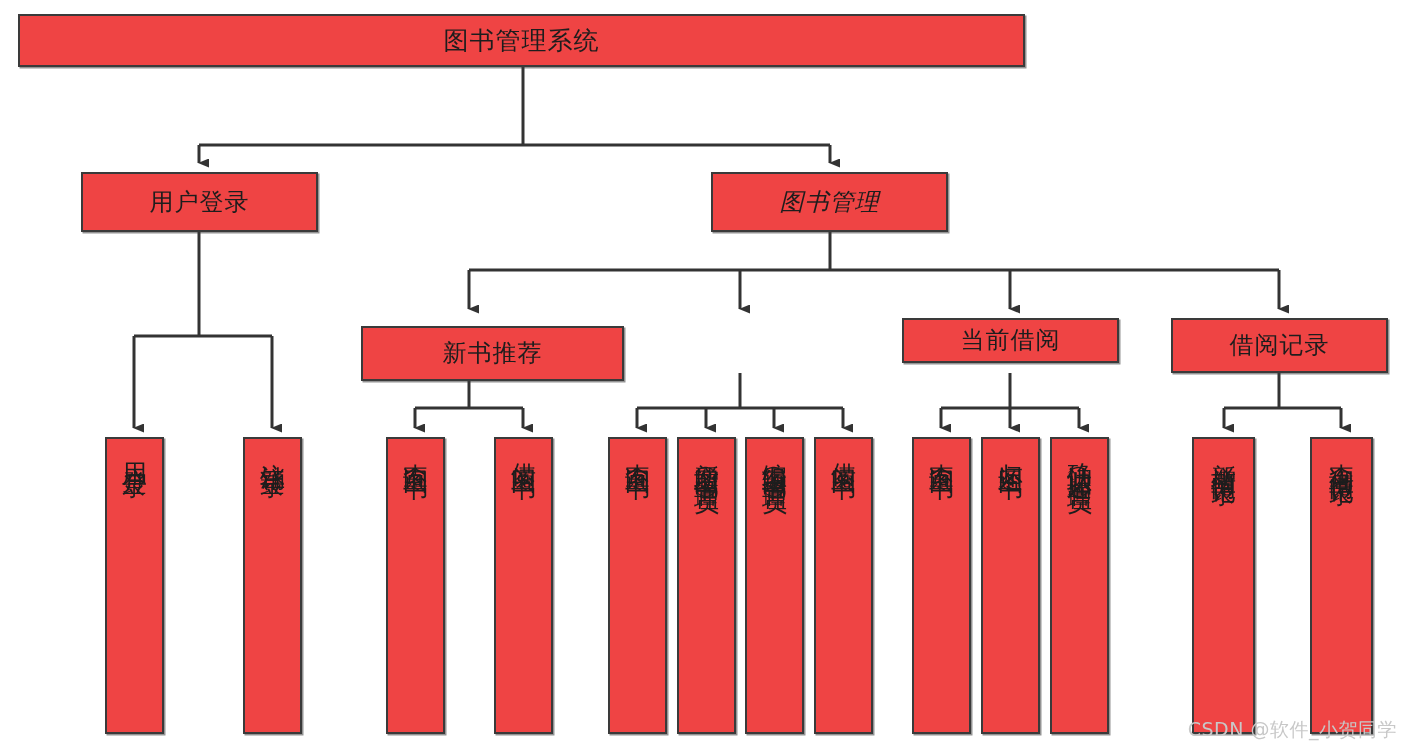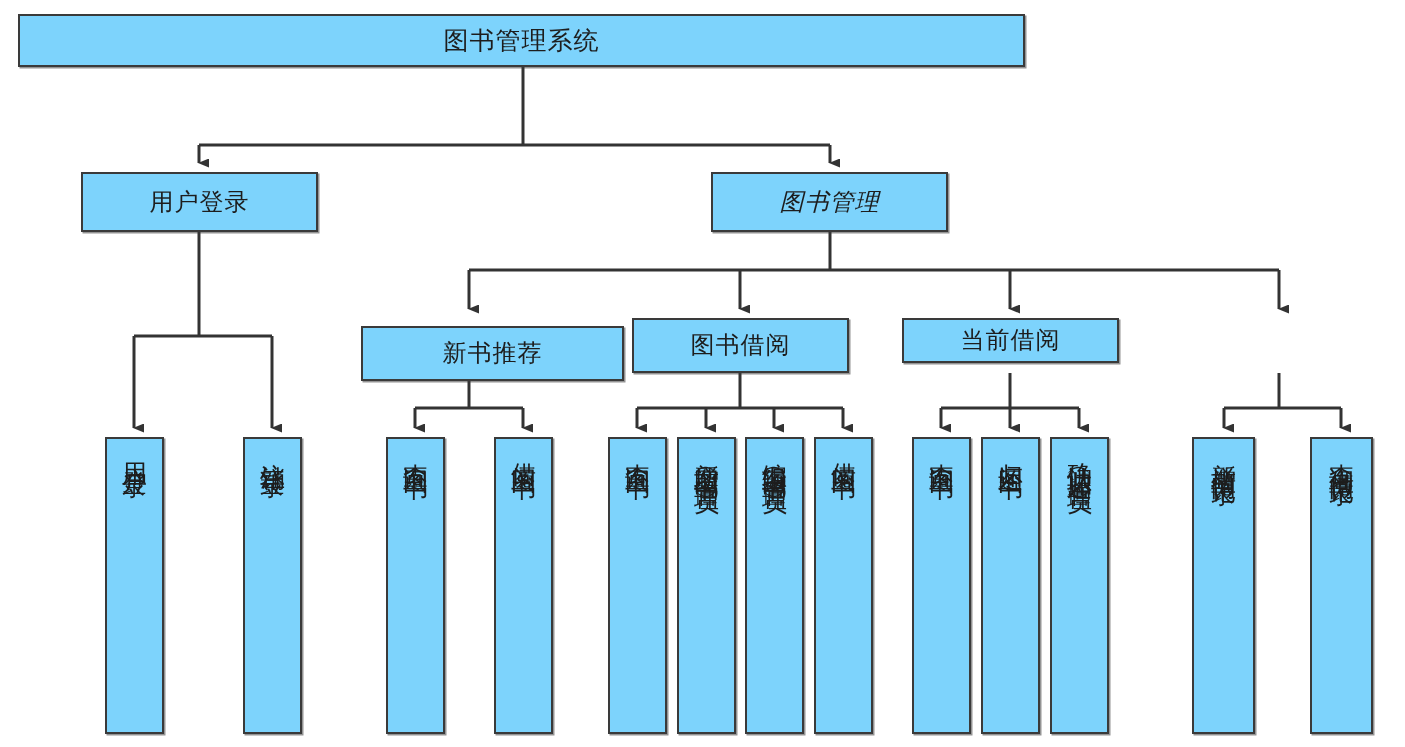--- a/index.html
+++ b/index.html
@@ -10,21 +10,21 @@
     font-family:"DejaVu Sans","Liberation Sans",sans-serif;
     overflow:hidden;
     position:relative;
   }
   #canvas{position:absolute;left:0;top:0;width:1405px;height:747px;}
   svg.lines{position:absolute;left:0;top:0;width:1405px;height:747px;}
 
   .node{
     position:absolute;
     box-sizing:border-box;
-    background:#7dd3fc;
+    background:#ef4444;
     border:2px solid #3a3a3a;
     box-shadow:1.5px 1.5px 0 0 rgba(60,60,60,0.55);
     display:flex;
     align-items:center;
     justify-content:center;
     color:#1d1d1d;
   }
   .node .lbl{
     display:block;
     text-align:center;
@@ -122,25 +122,25 @@
   <div class="node h" style="left:81px;top:172px;width:237px;height:60px;">
     <span class="lbl">用户登录</span>
   </div>
   <div class="node h" style="left:711px;top:172px;width:237px;height:60px;font-style:italic;">
     <span class="lbl">图书管理</span>
   </div>
 
   <div class="node h" style="left:361px;top:326px;width:263px;height:55px;">
     <span class="lbl">新书推荐</span>
   </div>
-  <div class="node h" style="left:632px;top:318px;width:217px;height:55px;">
-    <span class="lbl">图书借阅</span>
-  </div>
   <div class="node h" style="left:902px;top:318px;width:217px;height:45px;">
     <span class="lbl">当前借阅</span>
+  </div>
+  <div class="node h" style="left:1171px;top:318px;width:217px;height:55px;">
+    <span class="lbl">借阅记录</span>
   </div>
 
   <div class="node v" style="left:105px;top:437px;width:59px;height:297px;">
     <span class="lbl">用户登录</span>
   </div>
   <div class="node v" style="left:243px;top:437px;width:59px;height:297px;">
     <span class="lbl">注销登录</span>
   </div>
 
   <div class="node v" style="left:386px;top:437px;width:59px;height:297px;">
@@ -173,13 +173,14 @@
     <span class="lbl">确认归还（管理员）</span>
   </div>
 
   <div class="node v" style="left:1192px;top:437px;width:63px;height:297px;">
     <span class="lbl">新增借阅记录</span>
   </div>
   <div class="node v" style="left:1310px;top:437px;width:63px;height:297px;">
     <span class="lbl">查询借阅记录</span>
   </div>
 
+  <div class="watermark">CSDN @软件_小贺同学</div>
 </div>
 
 </body></html>

